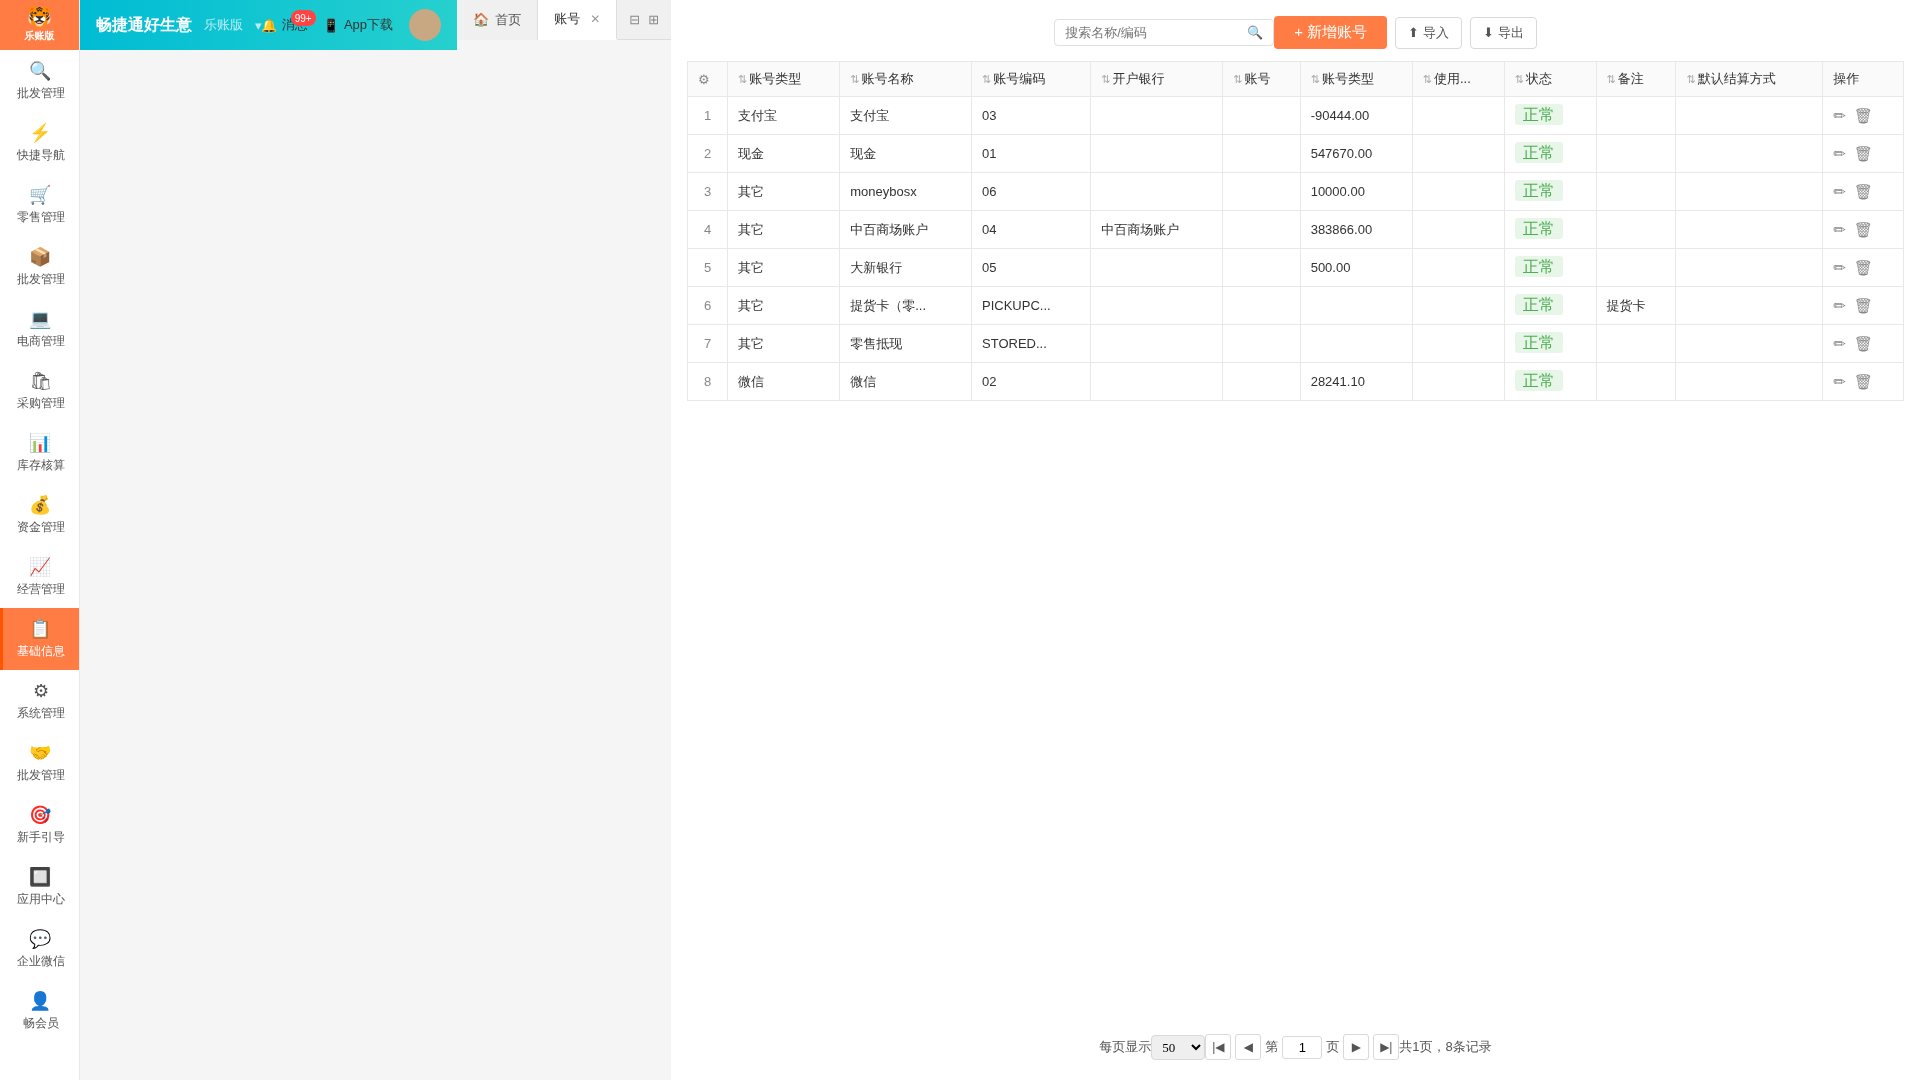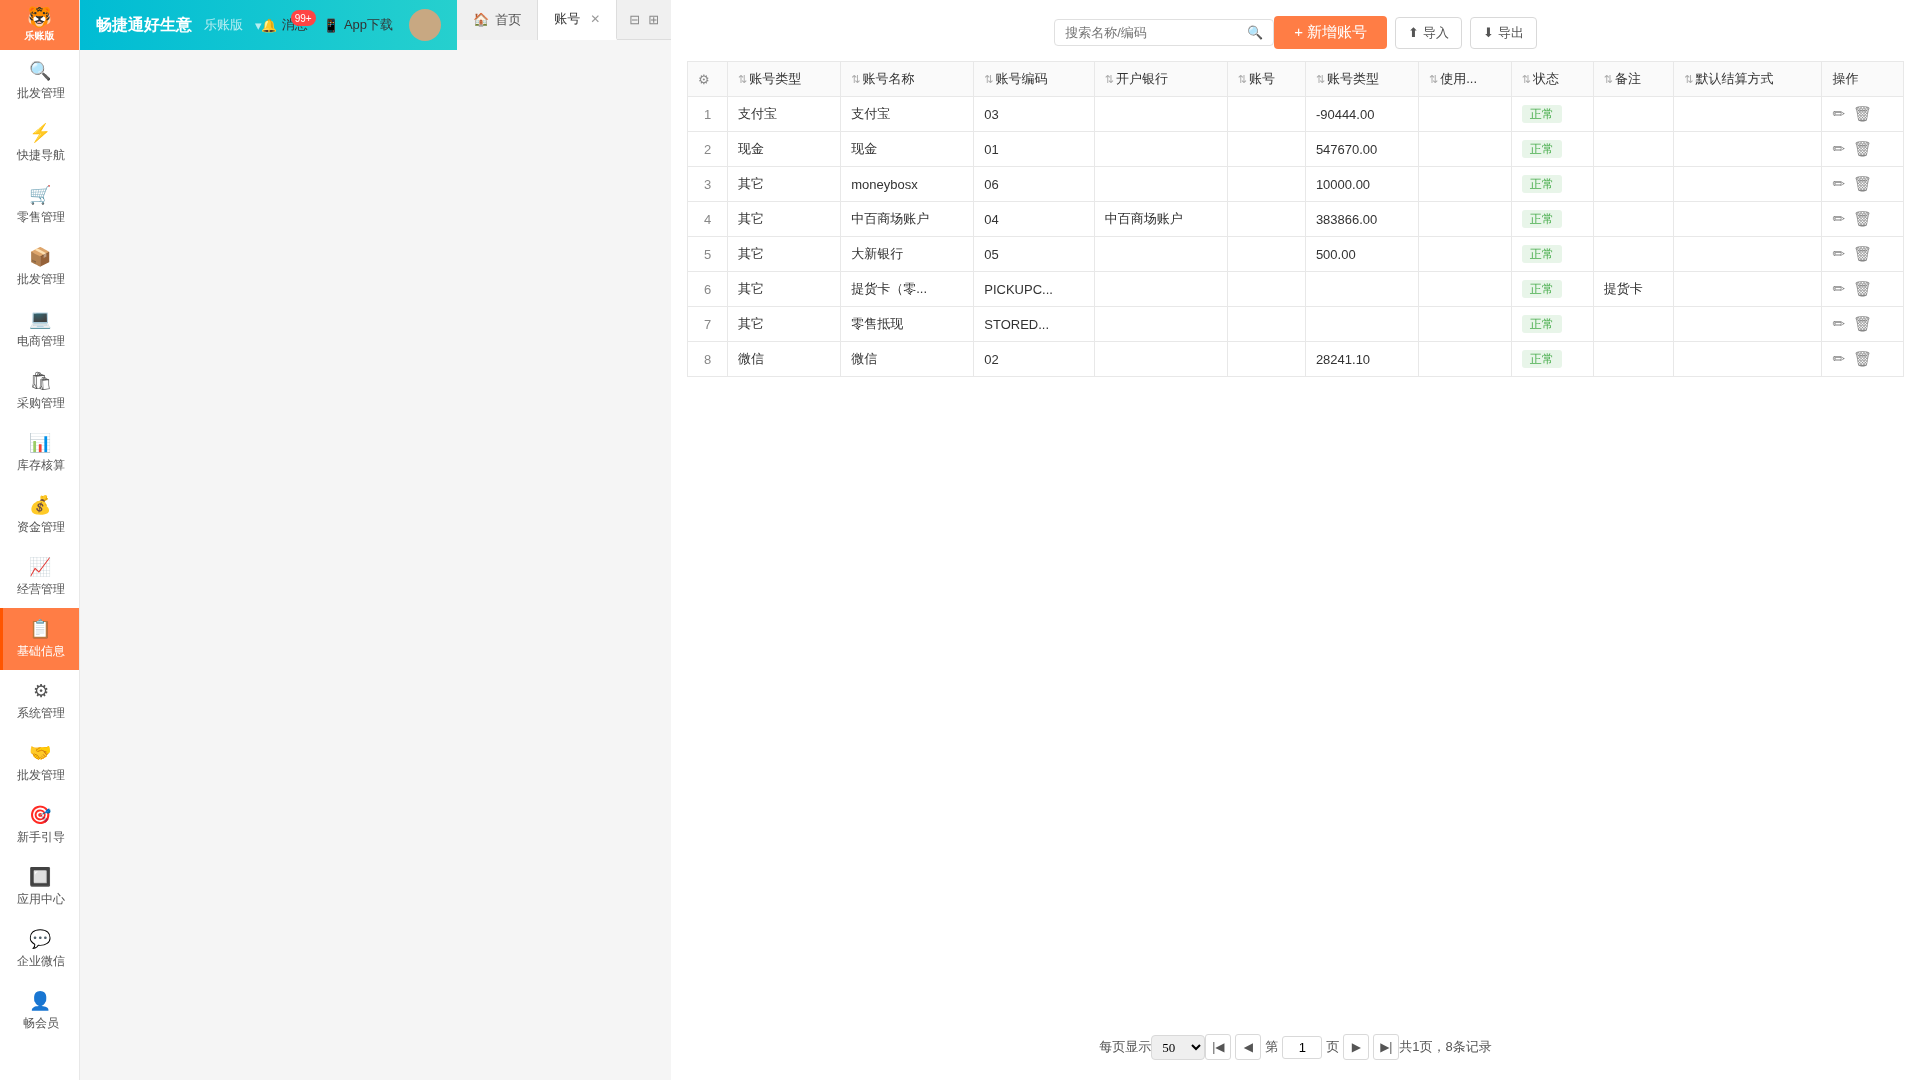--- a/index.html
+++ b/index.html
@@ -234,21 +234,21 @@
     .data-table .row-num {
       color: #888;
       text-align: center;
       width: 40px;
     }
     .status-normal {
       background: #e8f5e9;
       color: #4caf50;
       padding: 2px 8px;
       border-radius: 3px;
-      font-size: 12px;
+      font-size: 16px;
     }
     .action-icons {
       display: flex;
       gap: 8px;
       align-items: center;
     }
     .action-icon {
       cursor: pointer;
       color: #888;
       font-size: 15px;

